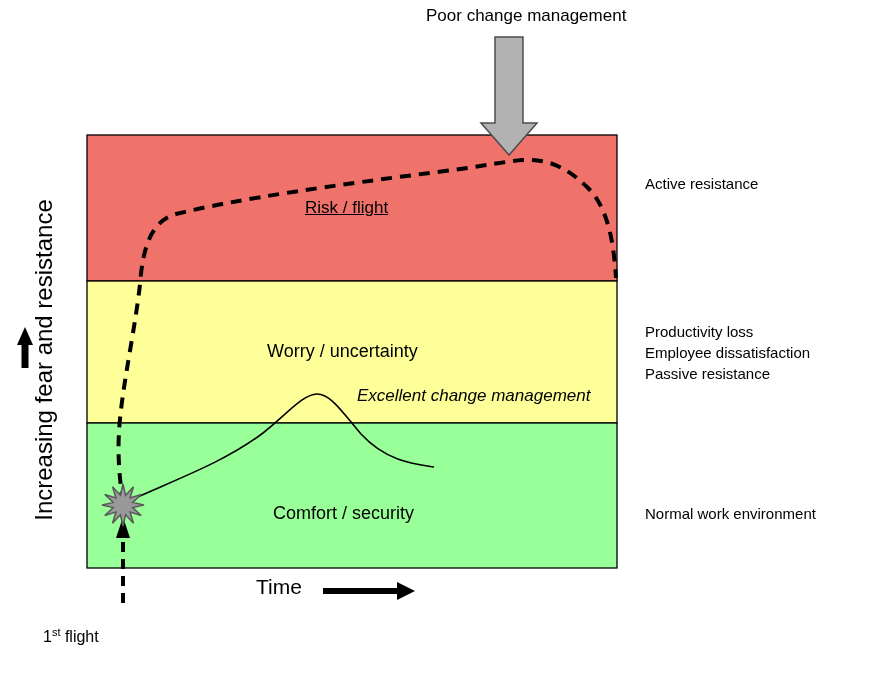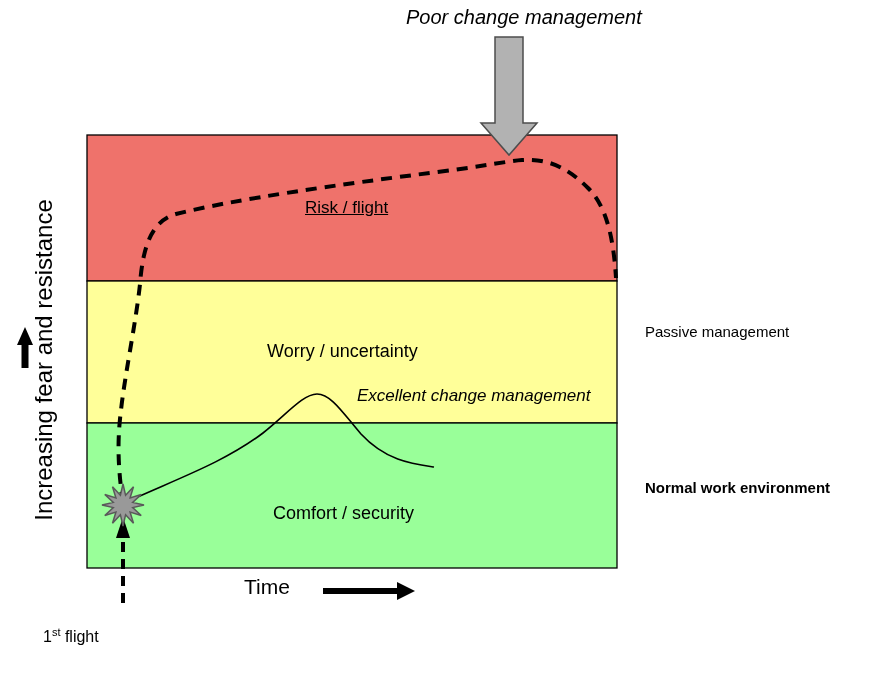--- a/index.html
+++ b/index.html
@@ -2,34 +2,34 @@
 <html><head>
 <meta charset="utf-8">
 <style>
   html,body { margin:0; padding:0; background:#fff; }
   .canvas {
     position:relative; width:882px; height:676px; background:#ffffff;
     font-family:"Liberation Sans", sans-serif; color:#000; overflow:hidden;
   }
   svg.layer { position:absolute; left:0; top:0; }
   .label { position:absolute; white-space:nowrap; }
-  .poor-title { left:406px; top:6px; font-size:20px; font-style:italic; }
+  .poor-title { left:426px; top:6px; font-size:17px; }
   .excellent-label { left:357px; top:386px; font-size:17px; font-style:italic; }
   .risk-label { left:305px; top:198px; font-size:17px;text-decoration:underline; }
   .worry-label { left:267px; top:341px; font-size:18px; }
   .comfort-label { left:273px; top:503px; font-size:18px; }
   .y-axis-label {
     left:44px; top:360px; font-size:24px;
     transform:translate(-50%,-50%) rotate(-90deg);
   }
-  .time-label { left:244px; top:575px; font-size:21px; }
+  .time-label { left:256px; top:575px; font-size:21px; }
   .ann { position:absolute; left:645px; font-size:15px; line-height:21px; }
   .ann-risk { top:173px; }
   .ann-worry { top:321px; }
-  .ann-comfort { top:477px;font-weight:bold; }
+  .ann-comfort { top:503px; }
   .footnote { position:absolute; left:43px; top:620px; font-size:16px; line-height:25px; }
   sup { font-size:11px; }
 </style>
 </head>
 <body>
 
 <div class="canvas">
 
   <svg class="layer" width="882" height="676">
 
@@ -69,23 +69,26 @@
 
   <div class="label y-axis-label">Increasing fear and resistance</div>
 
   <div class="label risk-label">Risk / flight</div>
   <div class="label worry-label">Worry / uncertainty</div>
   <div class="label comfort-label">Comfort / security</div>
 
   <div class="label excellent-label">Excellent change management</div>
 
   <div class="ann ann-risk">
+    <div>Active resistance</div>
   </div>
   <div class="ann ann-worry">
-    <div>Passive management</div>
+    <div>Productivity loss</div>
+    <div>Employee dissatisfaction</div>
+    <div>Passive resistance</div>
   </div>
   <div class="ann ann-comfort">
     <div>Normal work environment</div>
   </div>
 
   <div class="label time-label">Time</div>
 
   <div class="footnote">
     <div><span>1</span><sup>st</sup><span> flight</span></div>
   </div>

